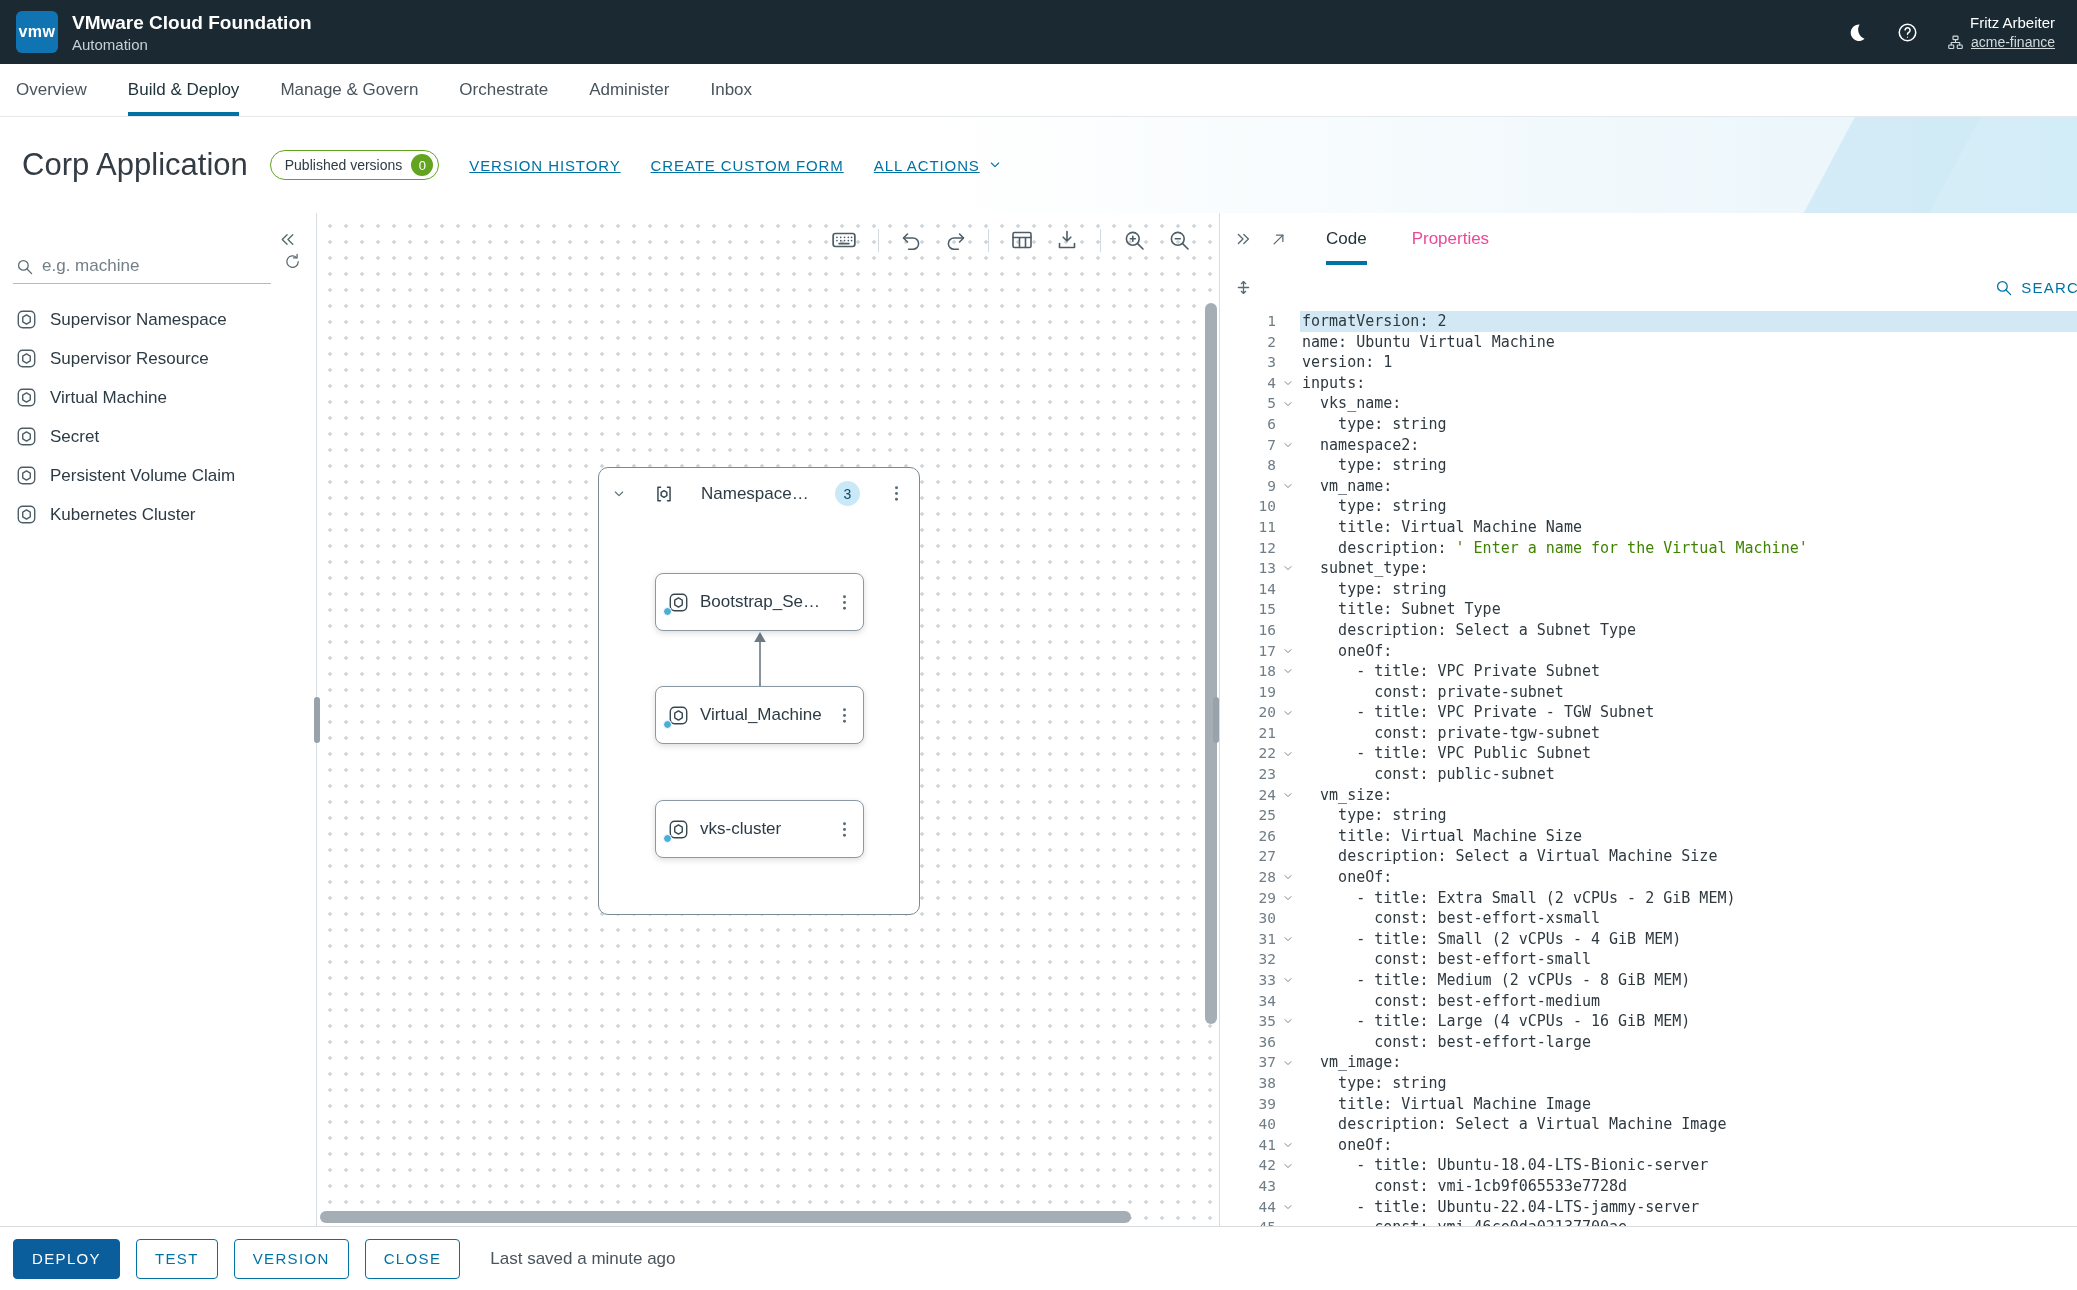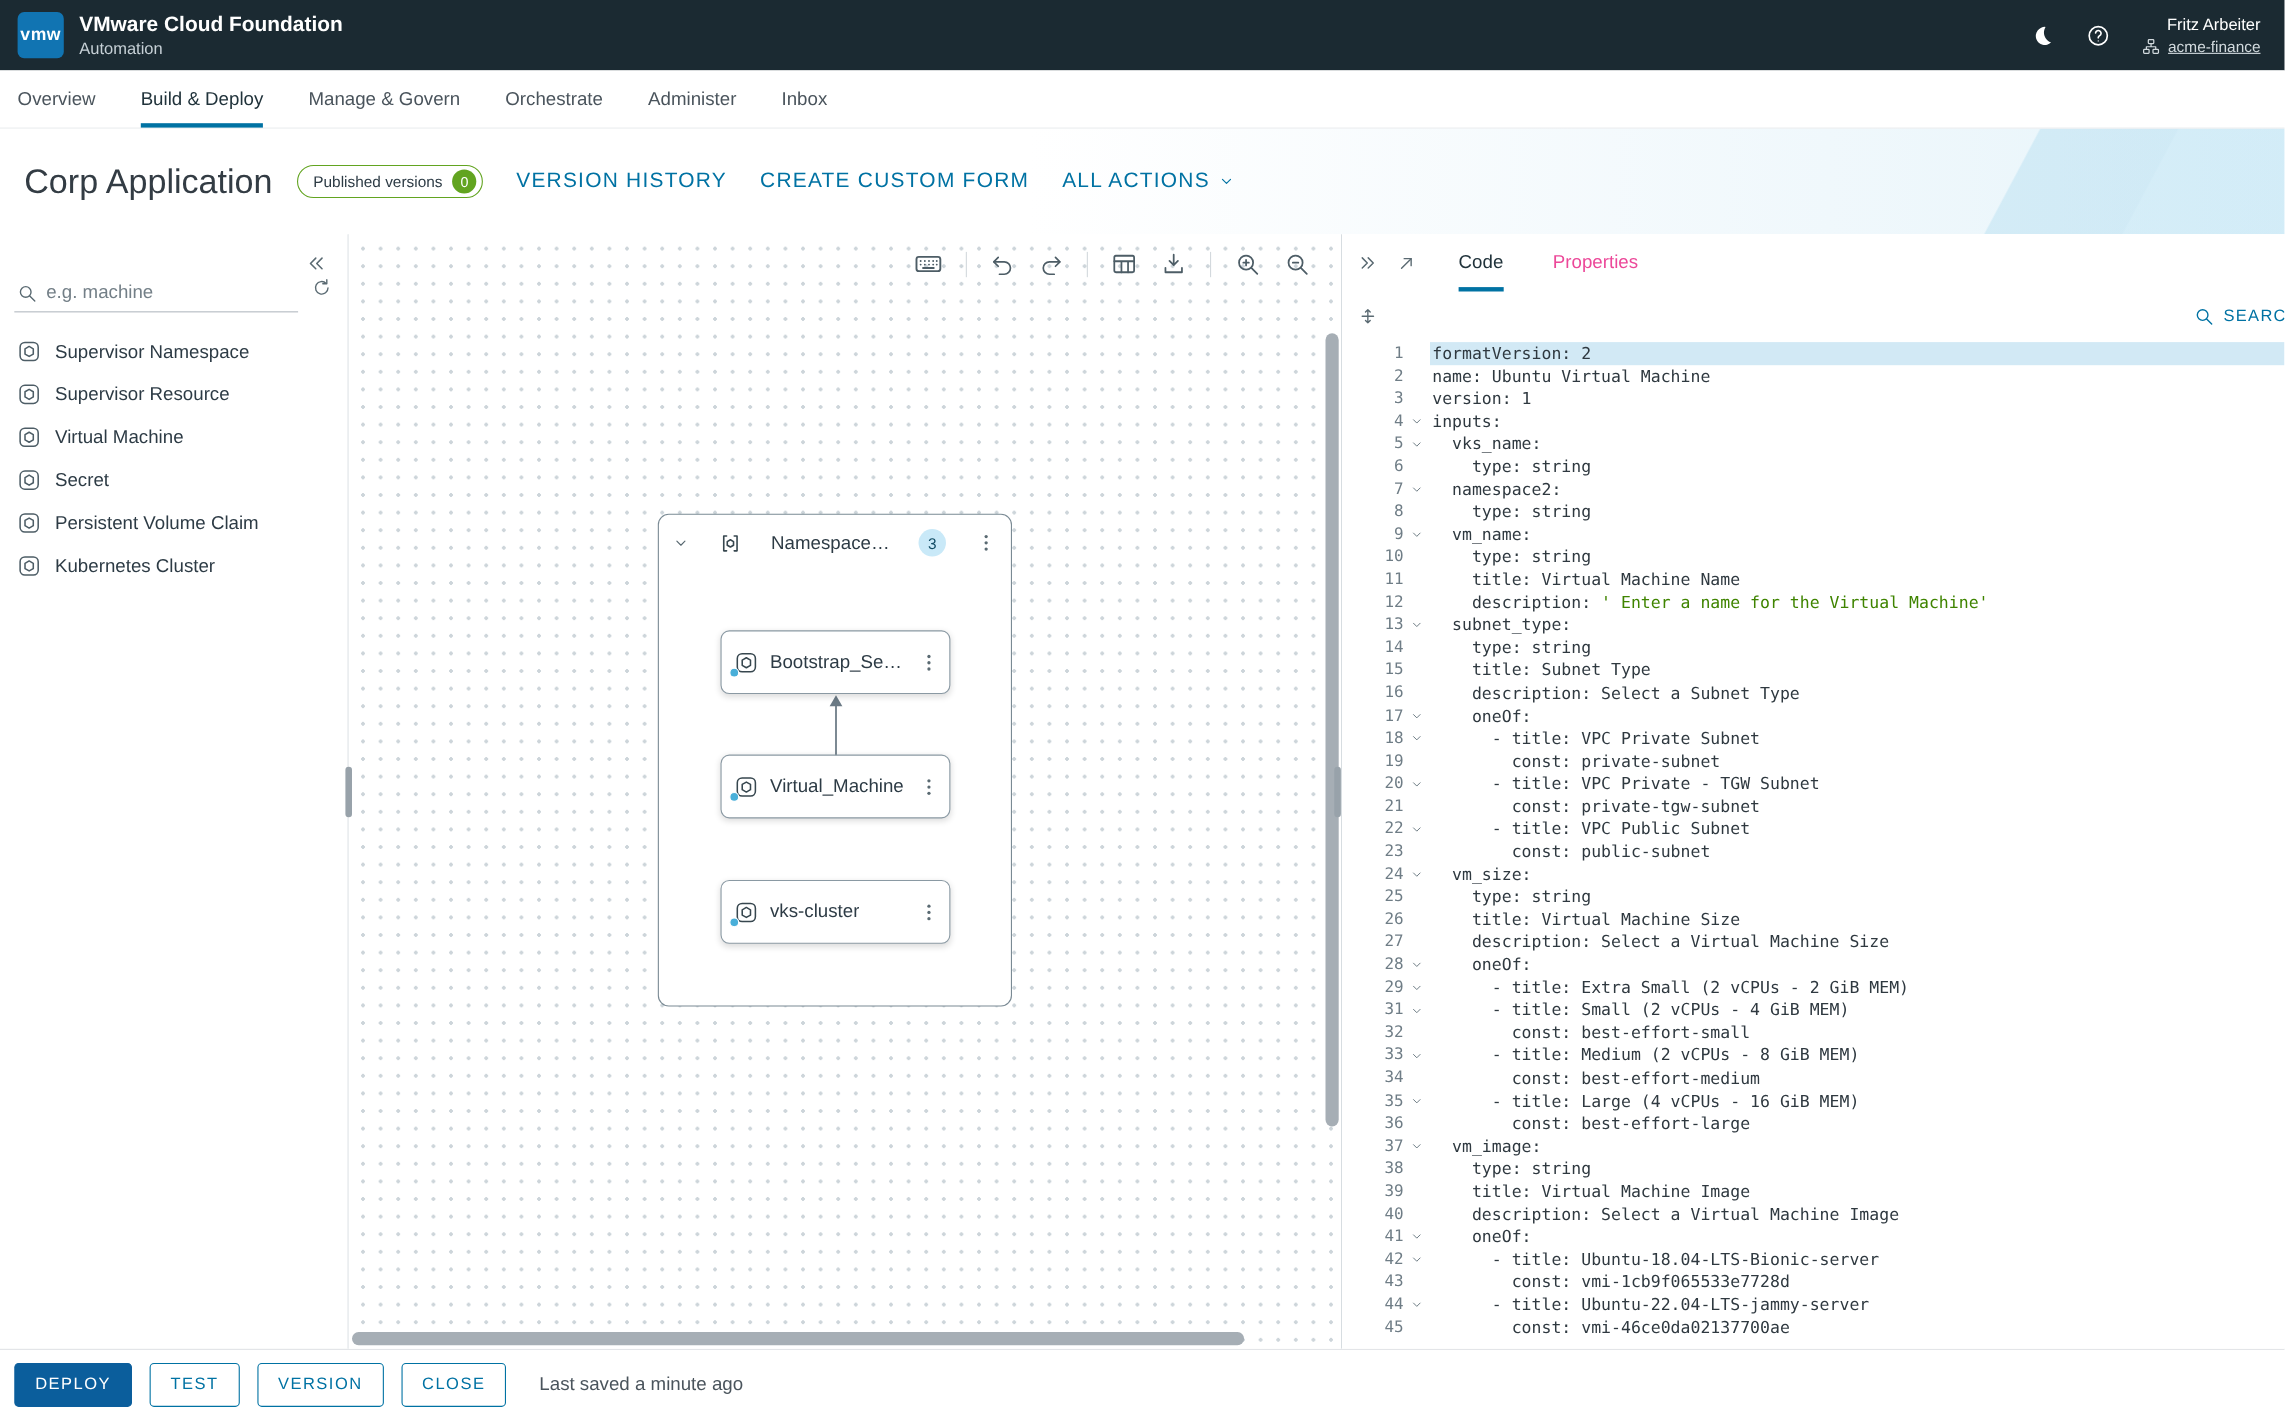--- a/index.html
+++ b/index.html
@@ -31,21 +31,21 @@
   .pagehead{flex:0 0 96px;display:flex;align-items:center;padding-left:22px;position:relative;overflow:hidden;
             background:linear-gradient(90deg,#ffffff 45%,#f0f8fc 80%,#e6f4fa);}
   .pagehead::after{content:"";position:absolute;top:0;right:0;width:520px;height:100%;pointer-events:none;
             background:linear-gradient(118deg,rgba(255,255,255,0) 52%,rgba(122,196,229,.22) 52.3%,rgba(122,196,229,.22) 74%,rgba(170,220,242,.32) 74.3%);}
   .page-title{font-size:31px;font-weight:400;color:#333c44;}
   .pub-badge{display:flex;align-items:center;gap:9px;margin-left:22px;border:1px solid #62a420;border-radius:999px;
              padding:3px 5px 3px 14px;font-size:14px;color:#2d3b45;background:#fff;cursor:pointer;}
   .pub-count{min-width:22px;height:22px;border-radius:50%;background:#62a420;color:#fff;font-size:13px;
              display:flex;align-items:center;justify-content:center;}
   .ph-actions{display:flex;align-items:center;gap:30px;margin-left:30px;position:relative;z-index:1;}
-  .ph-action{font-size:19px;font-weight:500;letter-spacing:.06em;color:#0072a3;cursor:pointer;display:flex;align-items:center;gap:7px;white-space:nowrap;}
+  .ph-action{font-size:15px;font-weight:500;letter-spacing:.06em;color:#0072a3;cursor:pointer;display:flex;align-items:center;gap:7px;white-space:nowrap;text-decoration:underline;}
 
   
   .workspace{flex:1;display:flex;min-height:0;position:relative;background:#fff;}
 
   
   .sidebar{flex:0 0 317px;border-right:1px solid #d7dde1;display:flex;flex-direction:column;padding-top:8px;overflow:hidden;}
   .sb-top{display:flex;justify-content:flex-end;padding:8px 18px 2px;color:#5a6a72;}
   .sb-searchrow{display:flex;align-items:flex-start;margin:0 14px 16px 13px;}
   .sb-search{flex:1;display:flex;align-items:center;gap:8px;border-bottom:1px solid #b3bac0;padding:4px 2px 7px;color:#5a6a72;}
   .sb-search input{border:0;outline:0;flex:1;font-size:17px;color:#2d3b45;background:transparent;font-family:inherit;}
@@ -491,20 +491,21 @@
               </svg></div><div class="code-text">  vm_size:</div></div>
           <div class="code-row"><div class="gutter">25</div><div class="caret-col"></div><div class="code-text">    type: string</div></div>
           <div class="code-row"><div class="gutter">26</div><div class="caret-col"></div><div class="code-text">    title: Virtual Machine Size</div></div>
           <div class="code-row"><div class="gutter">27</div><div class="caret-col"></div><div class="code-text">    description: Select a Virtual Machine Size</div></div>
           <div class="code-row"><div class="gutter">28</div><div class="caret-col"><svg xmlns="http://www.w3.org/2000/svg" viewBox="0 0 24 24" width="12" height="12" fill="none" stroke="currentColor" stroke-width="1.6" stroke-linecap="round" stroke-linejoin="round">
                 <path d="M6 9.2l6 6 6-6"></path>
               </svg></div><div class="code-text">    oneOf:</div></div>
           <div class="code-row"><div class="gutter">29</div><div class="caret-col"><svg xmlns="http://www.w3.org/2000/svg" viewBox="0 0 24 24" width="12" height="12" fill="none" stroke="currentColor" stroke-width="1.6" stroke-linecap="round" stroke-linejoin="round">
                 <path d="M6 9.2l6 6 6-6"></path>
               </svg></div><div class="code-text">      - title: Extra Small (2 vCPUs - 2 GiB MEM)</div></div>
+          <div class="code-row"><div class="gutter">30</div><div class="caret-col"></div><div class="code-text">        const: best-effort-xsmall</div></div>
           <div class="code-row"><div class="gutter">31</div><div class="caret-col"><svg xmlns="http://www.w3.org/2000/svg" viewBox="0 0 24 24" width="12" height="12" fill="none" stroke="currentColor" stroke-width="1.6" stroke-linecap="round" stroke-linejoin="round">
                 <path d="M6 9.2l6 6 6-6"></path>
               </svg></div><div class="code-text">      - title: Small (2 vCPUs - 4 GiB MEM)</div></div>
           <div class="code-row"><div class="gutter">32</div><div class="caret-col"></div><div class="code-text">        const: best-effort-small</div></div>
           <div class="code-row"><div class="gutter">33</div><div class="caret-col"><svg xmlns="http://www.w3.org/2000/svg" viewBox="0 0 24 24" width="12" height="12" fill="none" stroke="currentColor" stroke-width="1.6" stroke-linecap="round" stroke-linejoin="round">
                 <path d="M6 9.2l6 6 6-6"></path>
               </svg></div><div class="code-text">      - title: Medium (2 vCPUs - 8 GiB MEM)</div></div>
           <div class="code-row"><div class="gutter">34</div><div class="caret-col"></div><div class="code-text">        const: best-effort-medium</div></div>
           <div class="code-row"><div class="gutter">35</div><div class="caret-col"><svg xmlns="http://www.w3.org/2000/svg" viewBox="0 0 24 24" width="12" height="12" fill="none" stroke="currentColor" stroke-width="1.6" stroke-linecap="round" stroke-linejoin="round">
                 <path d="M6 9.2l6 6 6-6"></path>

